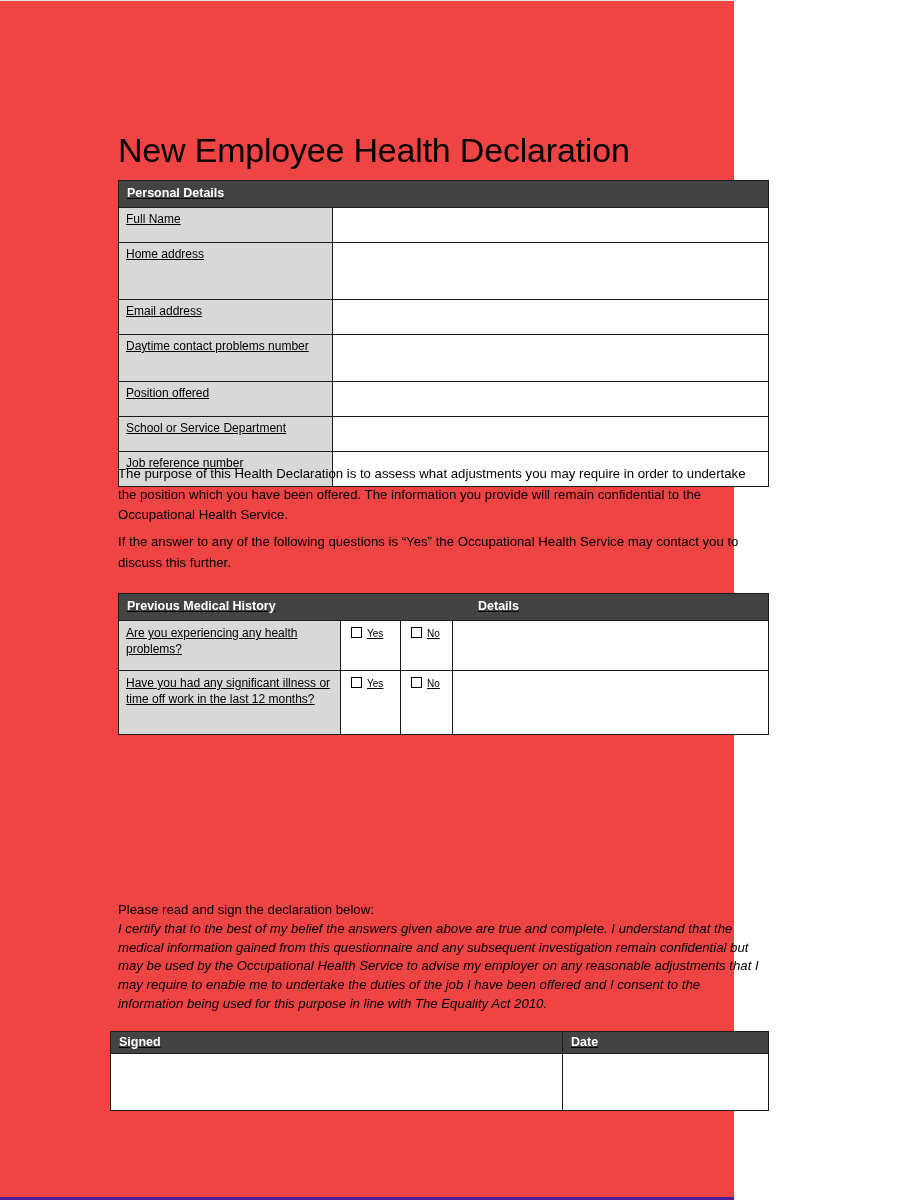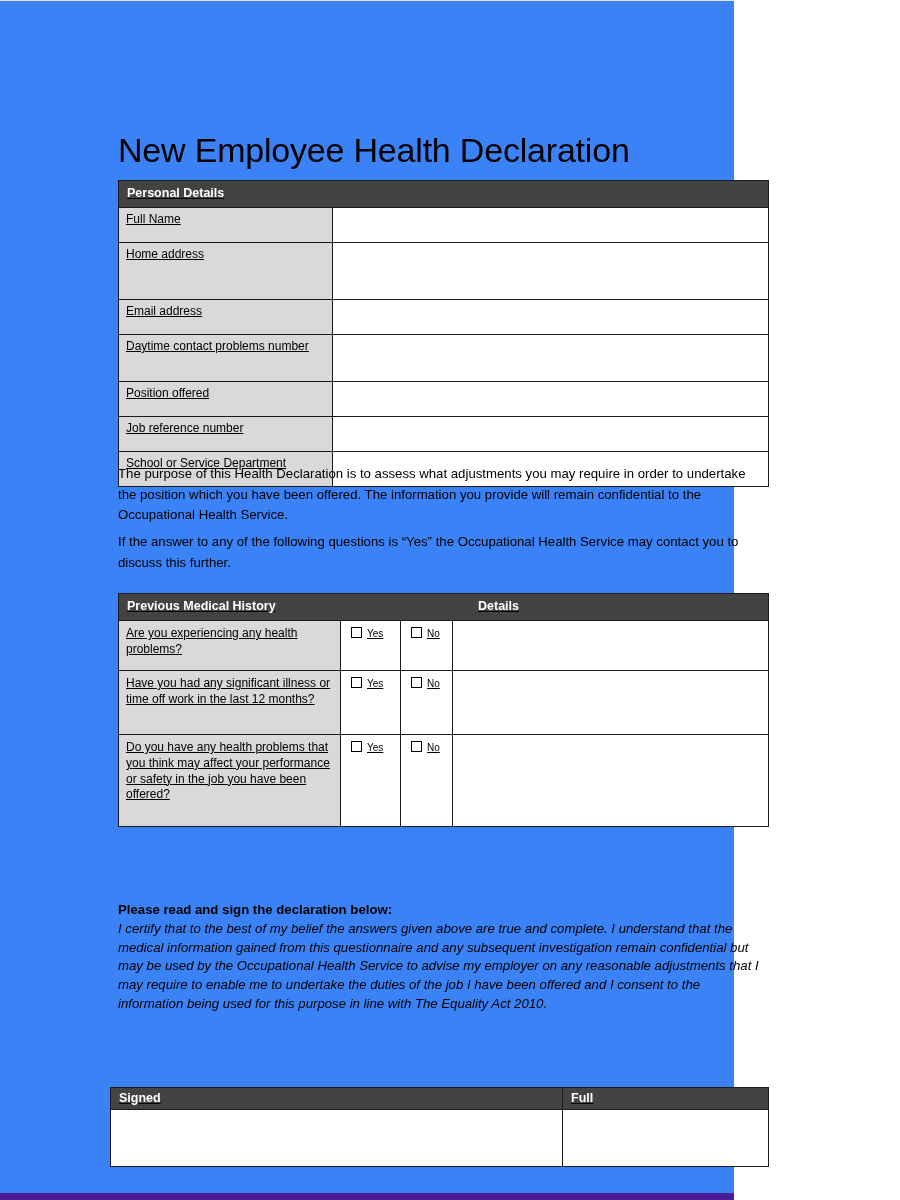--- a/index.html
+++ b/index.html
@@ -11,24 +11,24 @@
     height: 1200px;
     background: #ffffff;
     font-family: "Liberation Sans", sans-serif;
     color: #000000;
     overflow: hidden;
   }
   .page {
     position: relative;
     width: 734px;
     height: 1200px;
-    background: #3b82f6;
+    background: #ef4444;
     box-sizing: border-box;
     border-top: 1px solid #e3e3e3;
-    border-bottom: 7px solid #4c1d95;
+    border-bottom: 3px solid #4c1d95;
   }
   
   .doc-title {
     position: absolute;
     left: 118px;
     top: 108px;
     font-size: 34px;
     font-weight: 400;
     letter-spacing: -0.2px;
     line-height: 1.1;
@@ -129,34 +129,34 @@
   .details-cell { background: #ffffff; }
   
   #declaration-block {
     position: absolute;
     left: 118px;
     top: 900px;
     width: 648px;
   }
   .decl-heading {
     font-size: 13.2px;
-    font-weight: bold;
+    font-weight: normal;
     line-height: 1.35;
     margin-bottom: 1px;
   }
   .decl-body {
     font-size: 13.2px;
     font-style: italic;
     line-height: 1.42;
   }
   
   #signature-table {
     position: absolute;
     left: 110px;
-    top: 1086px;
+    top: 1030px;
     width: 658px;
   }
   #signature-table col.s { width: 452px; }
   #signature-table col.d2 { width: 206px; }
   .sig-hdr {
     background: #434343;
     color: #ffffff;
     font-weight: bold;
     font-size: 12.5px;
     padding: 3px 8px 4px 8px !important;
@@ -193,25 +193,25 @@
       </tr>
       <tr>
         <td class="lbl-cell" style="height:38px">Daytime contact problems number</td>
         <td class="val-cell"></td>
       </tr>
       <tr>
         <td class="lbl-cell" style="height:26px">Position offered</td>
         <td class="val-cell"></td>
       </tr>
       <tr>
+        <td class="lbl-cell" style="height:26px">School or Service Department</td>
+        <td class="val-cell"></td>
+      </tr>
+      <tr>
         <td class="lbl-cell" style="height:26px">Job reference number</td>
-        <td class="val-cell"></td>
-      </tr>
-      <tr>
-        <td class="lbl-cell" style="height:26px">School or Service Department</td>
         <td class="val-cell"></td>
       </tr>
     </tbody>
   </table>
 
   <p class="body-text" id="purpose-paragraph">The purpose of this Health Declaration is to assess what adjustments you may require in order to undertake the position which you have been offered.  The information you provide will remain confidential to the Occupational Health Service.</p>
   <p class="body-text" id="yes-note-paragraph">If the answer to any of the following questions is “Yes” the Occupational Health Service may contact you to discuss this further.</p>
 
   <table class="form-table" id="medical-history-table">
     <colgroup>
@@ -245,48 +245,38 @@
         <td class="q-cell" style="height:52px">Have you had any significant illness or time off work in the last 12 months?</td>
         <td class="opt-cell">
           <span class="checkbox"></span><span>Yes</span>
         </td>
         <td class="opt-cell">
           <span class="checkbox"></span><span>No</span>
         </td>
         <td class="details-cell"></td>
       </tr>
 
-      <tr>
-        <td class="q-cell" style="height:80px">Do you have any health problems that you think may affect your performance or safety in the job you have been offered?</td>
-        <td class="opt-cell">
-          <span class="checkbox"></span><span>Yes</span>
-        </td>
-        <td class="opt-cell">
-          <span class="checkbox"></span><span>No</span>
-        </td>
-        <td class="details-cell"></td>
-      </tr>
 
     </tbody>
   </table>
 
   <div id="declaration-block">
     <div class="decl-heading">Please read and sign the declaration below:</div>
     <div class="decl-body">I certify that to the best of my belief the answers given above are true and complete.  I understand that the medical information gained from this questionnaire and any subsequent investigation remain confidential but may be used by the Occupational Health Service to advise my employer on any reasonable adjustments that I may require to enable me to undertake the duties of the job I have been offered and I consent to the information being used for this purpose in line with The Equality Act 2010.</div>
   </div>
 
   <table class="form-table" id="signature-table">
     <colgroup>
         <col class="s">
         <col class="d2">
       </colgroup>
     <tbody>
       <tr>
         <td class="sig-hdr">Signed</td>
-        <td class="sig-hdr">Full</td>
+        <td class="sig-hdr">Date</td>
       </tr>
       <tr>
         <td class="sig-blank" style="height:56px"></td>
         <td class="sig-blank"></td>
       </tr>
     </tbody>
   </table>
 
 </div>
 

